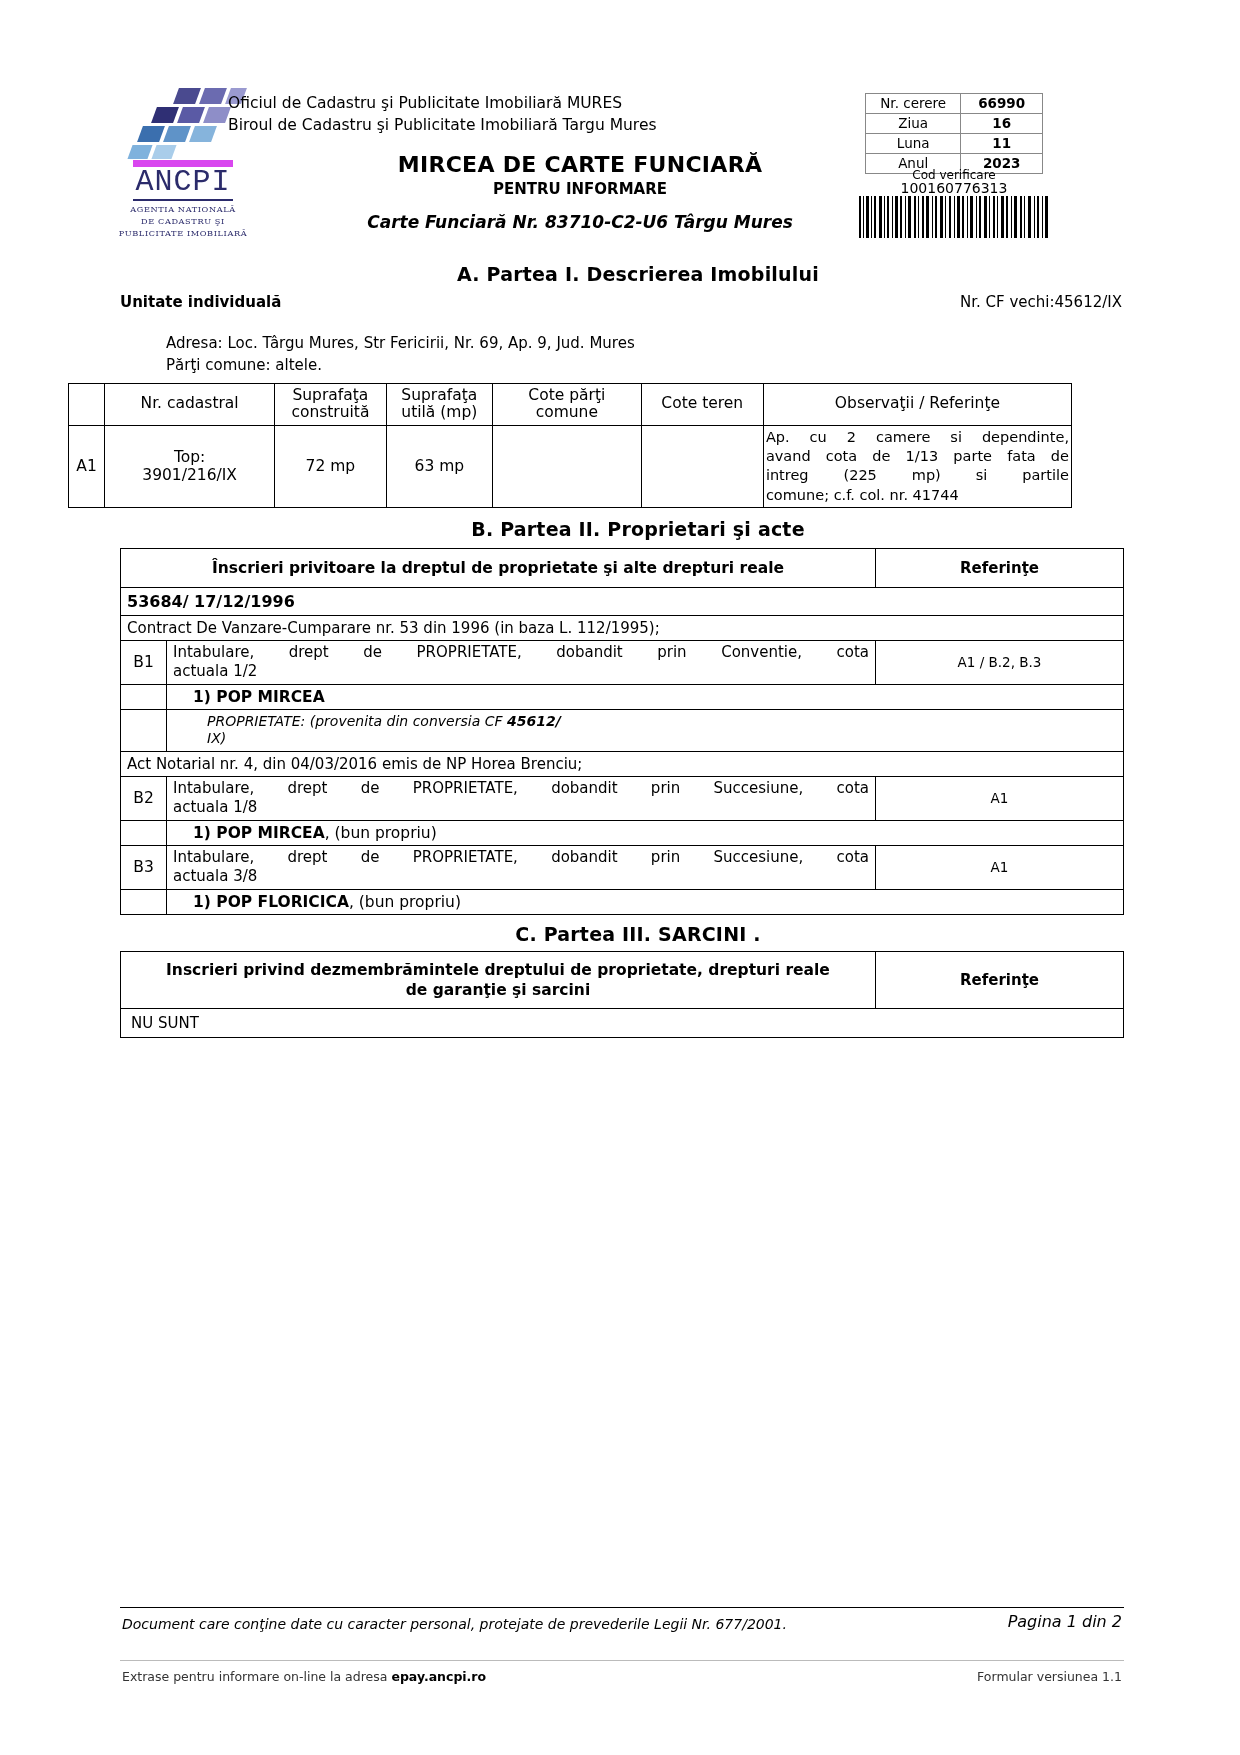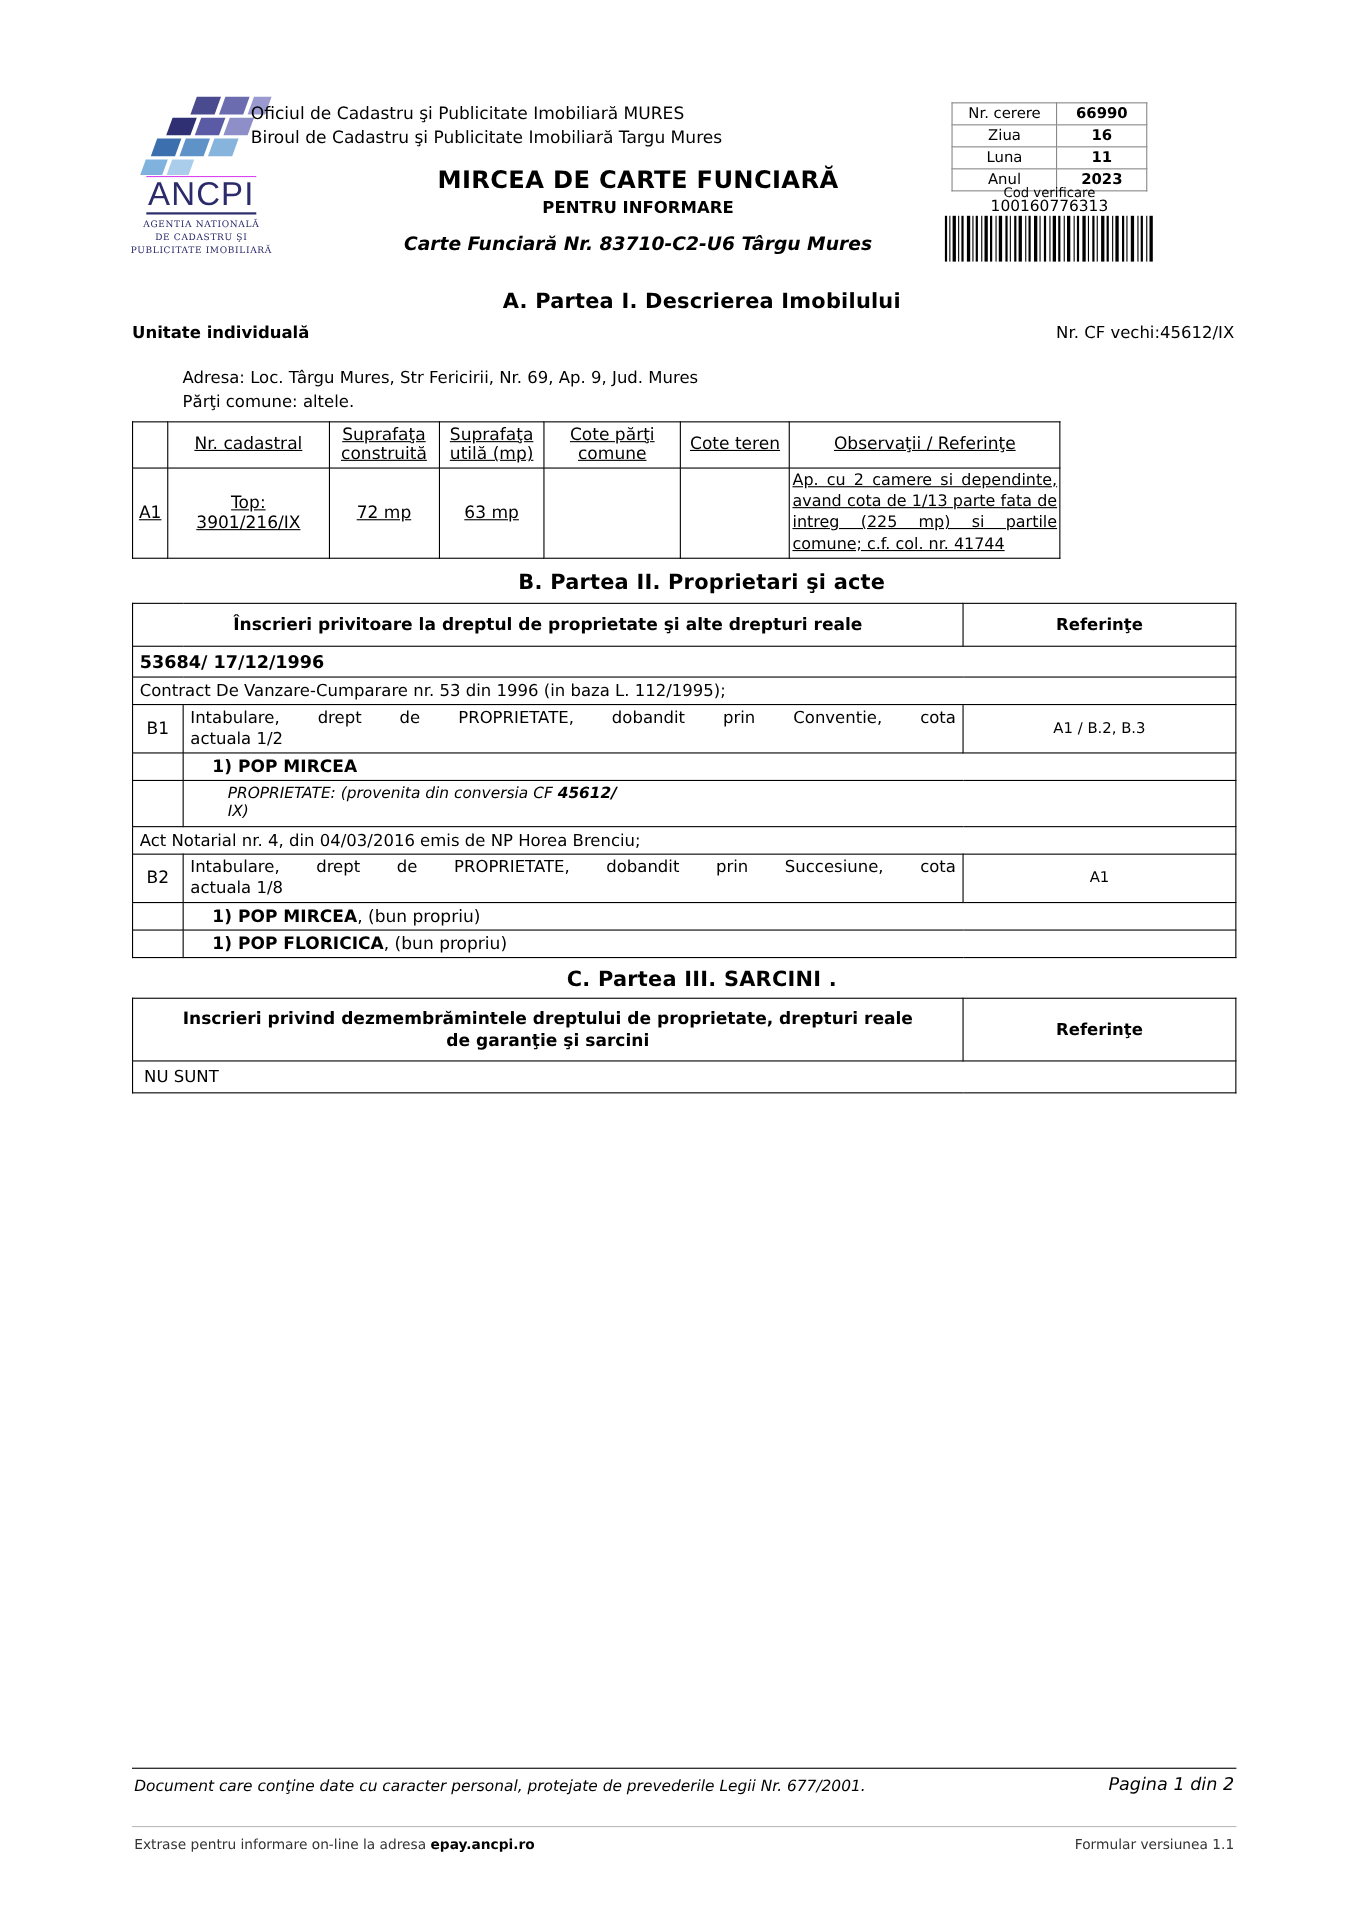--- a/index.html
+++ b/index.html
@@ -19,23 +19,23 @@
   .logo-wrap {
     position: absolute; left: 118px; top: 88px;
     width: 130px; text-align: center;
   }
   .logo-diamonds { width: 120px; height: 72px; position: relative; margin-left: 12px; }
   .logo-diamonds span {
     position: absolute; display: block;
     transform: skewX(-20deg);
   }
   .ancpi-word {
-    font-family: Liberation Sans, sans-serif;
+    font-family: Liberation Mono, monospace;
     font-size: 30px; letter-spacing: 1px; color: #2b2b6b;
-    border-bottom: 2px solid #2b2b6b; border-top: 1px solid #d946ef;
+    border-bottom: 2px solid #2b2b6b; border-top: 7px solid #d946ef;
     display: inline-block; padding: 0 2px; line-height: 1.05;
   }
   .ancpi-sub {
     font-family: "DejaVu Serif", "Liberation Serif", serif;
     font-size: 8.2px; color: #2b2b6b; letter-spacing: 0.6px;
     line-height: 1.5; margin-top: 2px;
   }
   .office-lines {
     position: absolute; left: 228px; top: 92px;
     font-size: 15.5px; line-height: 1.45;
@@ -93,21 +93,21 @@
   }
   .cfvechi-line {
     position: absolute; right: 118px; top: 0; font-size: 15px;
   }
   .addr-block { margin: 0 0 0 122px; font-size: 15px; line-height: 1.45; }
   .addr-block b { font-weight: normal; margin-left: 44px; }
 
   table.grid { border-collapse: collapse; }
   table.grid td, table.grid th { border: 1px solid #000000; }
 
-  .tblA { width: 844px; margin-left: 120px; font-size: 15.5px; text-decoration: underline; }
+  .tblA { width: 1004px; margin-left: 68px; font-size: 15.5px; }
   .tblA th { font-weight: normal; text-align: center; padding: 3px 2px; line-height: 1.15; }
   .tblA td { text-align: center; vertical-align: middle; padding: 2px; }
   .tblA .c-idx { width: 34px; }
   .tblA .c-cad { width: 160px; }
   .tblA .c-sc  { width: 105px; }
   .tblA .c-su  { width: 100px; }
   .tblA .c-cpc { width: 140px; }
   .tblA .c-ct  { width: 115px; }
   .tblA .c-obs { width: 290px; }
   .obs-cell {
@@ -393,20 +393,28 @@
         <td class="ref">A1</td>
       </tr>
       <tr>
         <td></td>
         <td class="owner" colspan="2">
           <span>1)</span>
           <span>POP MIRCEA</span><span class="reg">, (bun propriu)</span>
         </td>
       </tr>
       <tr>
+        <td class="idx">B3</td>
+        <td class="body">
+          <span class="j">Intabulare, drept de PROPRIETATE, dobandit prin Succesiune, cota</span>
+          <span>actuala  3/8</span>
+        </td>
+        <td class="ref">A1</td>
+      </tr>
+      <tr>
         <td></td>
         <td class="owner" colspan="2">
           <span>1)</span>
           <span>POP FLORICICA</span><span class="reg">, (bun propriu)</span>
         </td>
       </tr>
     </tbody>
   </table>
 
   <div class="sect-title" style="margin-top:8px;">C. Partea III. SARCINI .</div>

